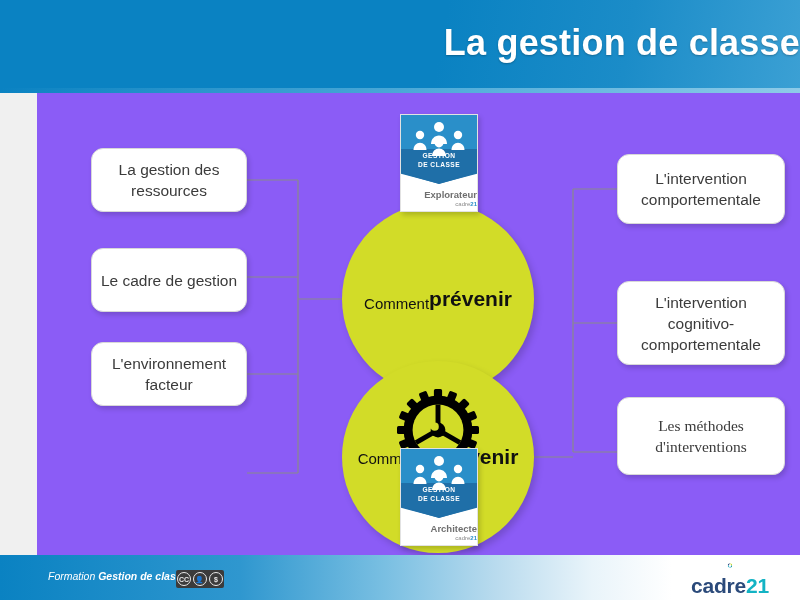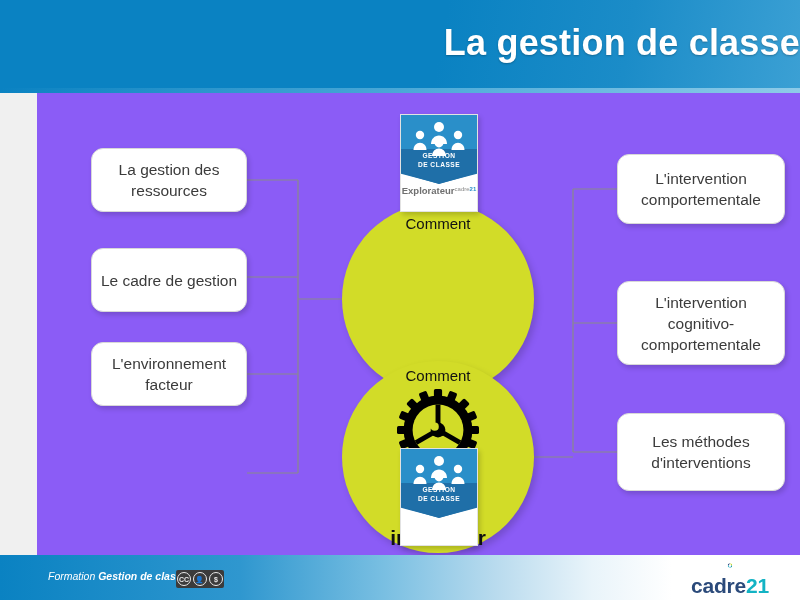--- a/index.html
+++ b/index.html
@@ -49,28 +49,28 @@
   }
   .left-box{left:54px;width:156px;height:64px;}
   #box-ressources{top:55px;}
   #box-cadre{top:155px;}
   #box-environnement{top:249px;}
   #box-facteur{top:348px;}
 
   .right-box{left:580px;width:168px;height:auto;}
   #box-comportementale{top:61px;height:70px;}
   #box-cognitivo{top:188px;height:84px;}
-  #box-methodes{top:320px;height:78px;}
+  #box-methodes{top:304px;height:78px;font-family:Liberation Serif, serif;}
 
   
   .circle{
     position:absolute;width:192px;height:192px;border-radius:50%;
     background:#d2dc28;
     box-shadow:3px 4px 7px rgba(0,0,0,.17);
-    display:flex;flex-direction:column;align-items:center;justify-content:space-between;
+    display:flex;flex-direction:row;align-items:center;justify-content:center;
     color:#111;
   }
   #circle-prevenir{left:305px;top:110px;}
   #circle-intervenir{left:305px;top:268px;}
   .circle-sub{font-size:15px;line-height:18px;margin-bottom:2px;}
   .circle-main{font-size:21px;font-weight:bold;line-height:30px;}
   #circle-prevenir .circle-sub{margin-top:12px;}
   #circle-intervenir .circle-sub{margin-top:6px;}
 
   
@@ -94,21 +94,21 @@
   .badge-cat{
     position:absolute;left:0;top:36px;width:100%;
     text-align:center;color:#ffffff;
     font-size:6.6px;font-weight:bold;letter-spacing:.5px;line-height:9px;
   }
   .badge-chevron{
     position:absolute;left:0;bottom:-1px;width:100%;height:13px;
   }
   .badge-bottom{
     position:relative;height:26px;width:100%;background:#ffffff;
-    display:flex;flex-direction:row;align-items:flex-start;justify-content:center;
+    display:flex;flex-direction:column;align-items:flex-end;justify-content:center;
   }
   .badge-level{font-size:9.5px;font-weight:bold;color:#6f6f6f;line-height:11px;}
   .badge-brand{font-size:6px;color:#8a8a8a;line-height:8px;}
   .badge-brand b{color:#2a8fc9;}
 
   
   #footer{
     position:absolute;left:0;top:555px;width:800px;height:45px;
     background:linear-gradient(90deg,#0a82c2 0%,#2f97cf 30%,#79bfe2 48%,#b9dbee 62%,#e9f4fa 74%,#ffffff 84%,#ffffff 100%);
   }
@@ -259,20 +259,24 @@
       </svg>
       <div class="badge-cat">
         <div>GESTION</div>
         <div>DE CLASSE</div>
       </div>
       <svg class="badge-chevron" viewBox="0 0 76 13" preserveAspectRatio="none" xmlns="http://www.w3.org/2000/svg">
         <path d="M0 0 L38 11 L76 0 L76 13 L0 13 Z" fill="#ffffff"></path>
         <path d="M0 0 L38 10 L76 0" fill="none" stroke="#1f6fa8" stroke-width="1.6"></path>
       </svg>
     </div>
+    <div class="badge-bottom">
+      <div class="badge-level">Architecte</div>
+      <div class="badge-brand"><span>cadre</span><b>21</b></div>
+    </div>
   </div>
 
 </div>
 
 <div id="footer">
   <div id="footer-text"><span>Formation </span><b>Gestion de classe</b></div>
 </div>
 <div id="cc-badge">
   <div class="cc-circle">CC</div>
   <div class="cc-circle">👤</div>

